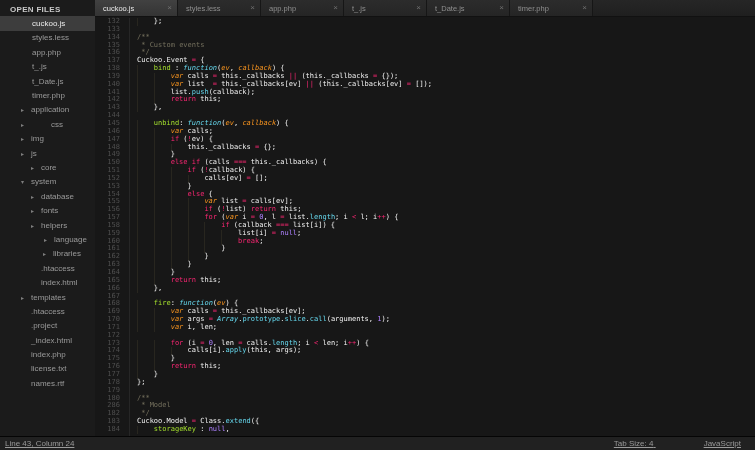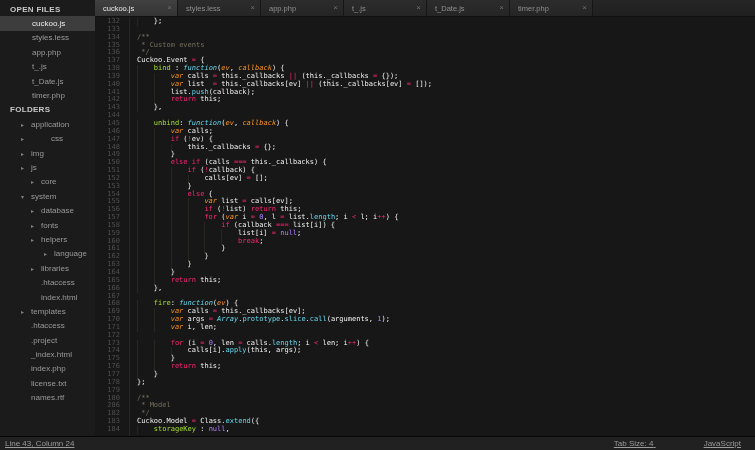--- a/index.html
+++ b/index.html
@@ -65,21 +65,20 @@
   <div class="sidebar">
     <div class="sb-header">OPEN FILES</div>
     <div id="open-files">
         <div class="sb-file selected">cuckoo.js</div>
         <div class="sb-file">styles.less</div>
         <div class="sb-file">app.php</div>
         <div class="sb-file">t_.js</div>
         <div class="sb-file">t_Date.js</div>
         <div class="sb-file">timer.php</div>
       </div>
-    <div class="sb-header">FOLDERS</div>
     <div id="folder-tree">
         <div class="tree-row" style="padding-left: 21px;">
           <span class="tree-arrow">▸</span>
           <span>application</span>
         </div>
         <div class="tree-row" style="padding-left: 21px; gap: 20px;">
           <span class="tree-arrow">▸</span>
           <span>css</span>
         </div>
         <div class="tree-row" style="padding-left: 21px;">
@@ -107,21 +106,21 @@
           <span>fonts</span>
         </div>
         <div class="tree-row" style="padding-left: 31px;">
           <span class="tree-arrow">▸</span>
           <span>helpers</span>
         </div>
         <div class="tree-row" style="padding-left: 44px;">
           <span class="tree-arrow">▸</span>
           <span>language</span>
         </div>
-        <div class="tree-row" style="padding-left: 31px;">
+        <div class="tree-row" style="padding-left: 31px; margin-left: 12px;">
           <span class="tree-arrow">▸</span>
           <span>libraries</span>
         </div>
         <div class="tree-row" style="padding-left: 31px;">
           <span class="tree-arrow"></span>
           <span>.htaccess</span>
         </div>
         <div class="tree-row" style="padding-left: 31px;">
           <span class="tree-arrow"></span>
           <span>index.html</span>

